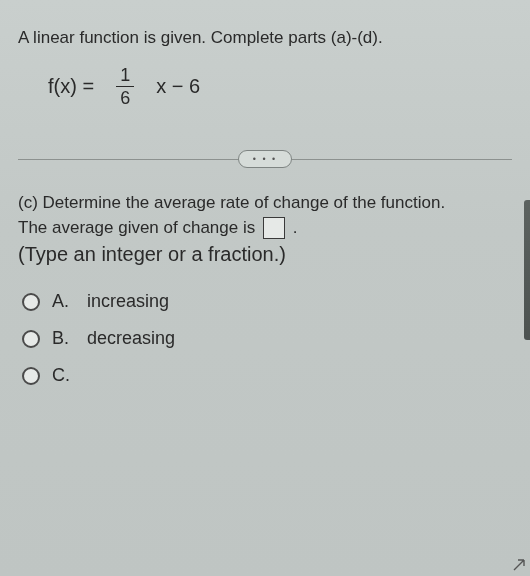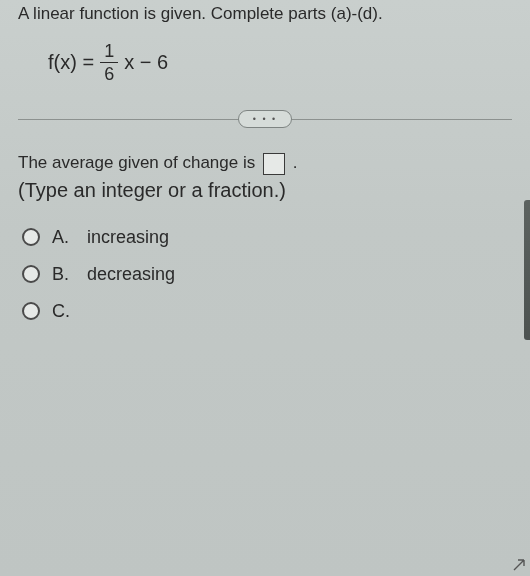--- a/index.html
+++ b/index.html
@@ -4,31 +4,31 @@
 <style>
   * { box-sizing: border-box; }
   html, body {
     margin: 0; padding: 0;
     width: 530px; height: 576px;
     font-family: Arial, Helvetica, sans-serif;
     background: #c6ccca;
     color: #2a2a2a;
   }
   .page {
-    padding: 4px 18px 12px 18px;
+    padding: 28px 18px 12px 18px;
     width: 530px; height: 576px;
     position: relative;
     background: linear-gradient(180deg, #c9cfcd 0%, #c2c8c6 40%, #bfc5c3 100%);
   }
   .prompt { font-size: 17px; margin-bottom: 18px; }
   .formula {
     font-size: 20px;
     padding-left: 30px;
-    margin-bottom: 24px;
-    display: flex; align-items: center; gap: 6px;
+    margin-bottom: 40px;
+    display: flex; align-items: center; gap: 22px;
   }
   .frac {
     display: inline-flex; flex-direction: column; align-items: center;
     line-height: 1; vertical-align: middle;
   }
   .frac .num { padding: 0 4px 2px 4px; border-bottom: 1.5px solid #2a2a2a; font-size: 18px;}
   .frac .den { padding-top: 2px; font-size: 18px;}
   .divider-row {
     position: relative;
     height: 24px;
@@ -99,20 +99,21 @@
   </div>
 
   <div class="divider-row">
     <div class="divider-line"></div>
     <div class="pill">
       <span>• • •</span>
     </div>
   </div>
 
   <div class="sect">
+    <div>(c) Determine the average rate of change of the function.</div>
     <div>
       <span>The average given of change is </span>
       <span class="ans-box"></span>
       <span>.</span>
     </div>
     <div class="hint">(Type an integer or a fraction.)</div>
   </div>
 
 
   <div class="options">

